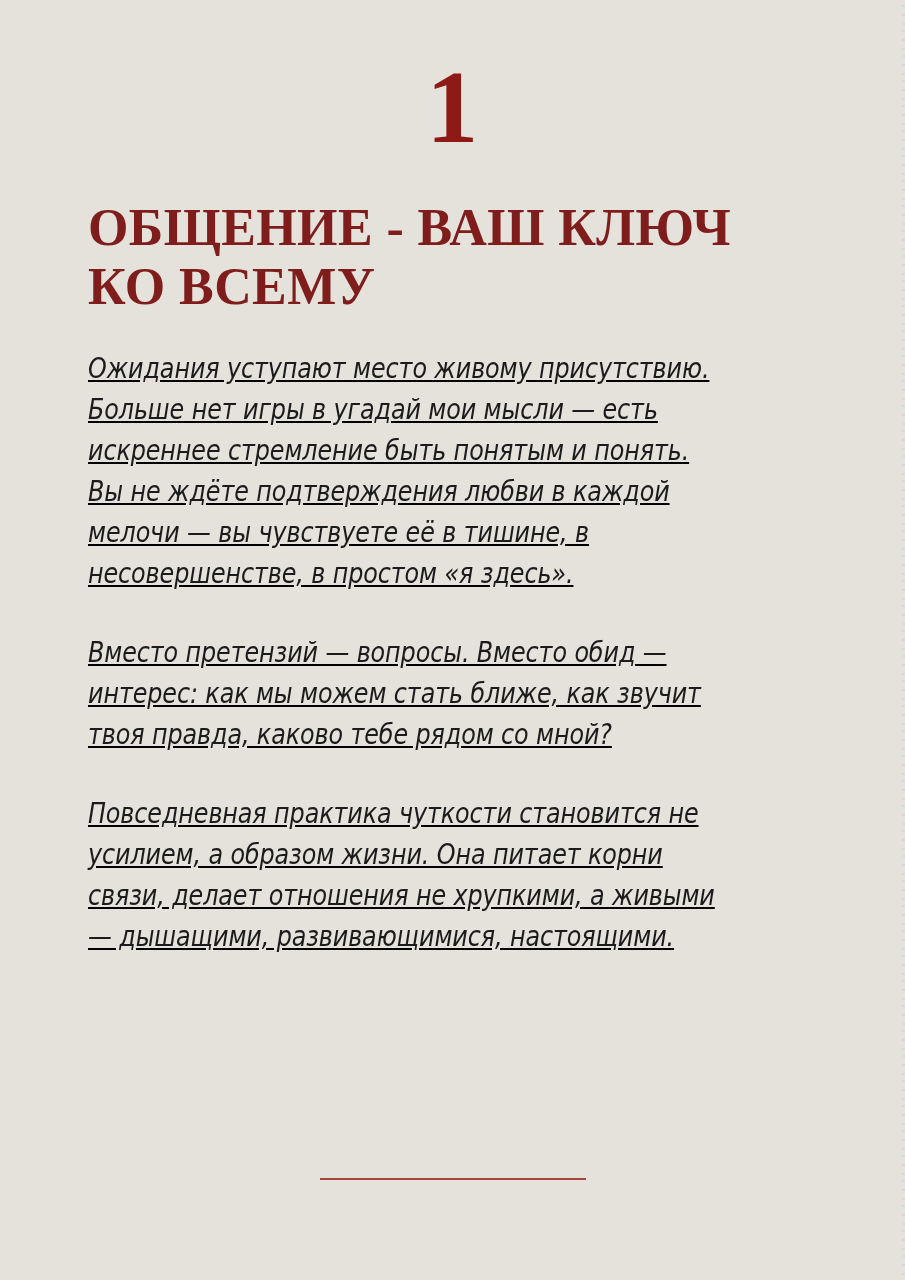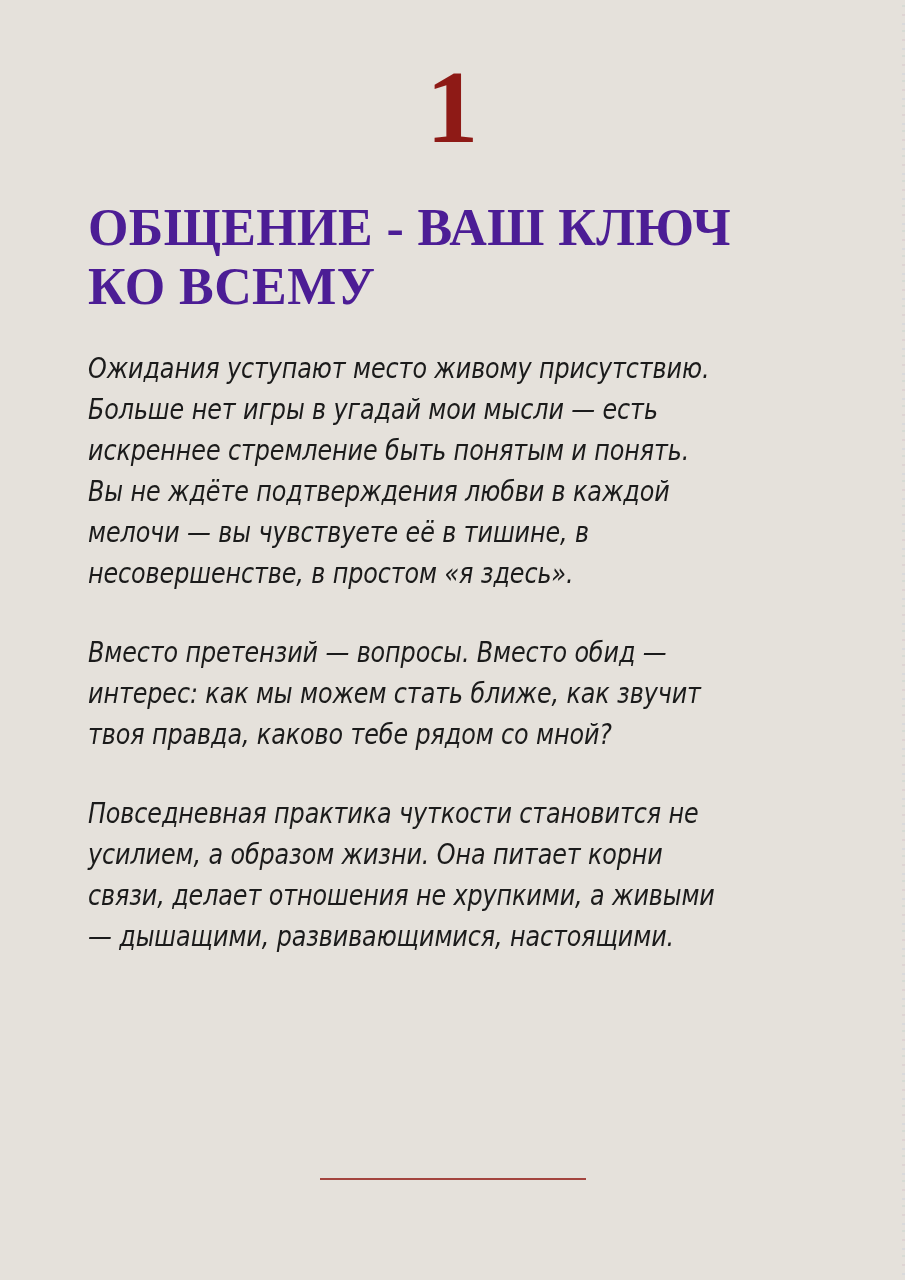--- a/index.html
+++ b/index.html
@@ -43,32 +43,33 @@
   
   .chapter-title {
     position: absolute;
     top: 198px;
     left: 88px;
     width: 700px;
     font-family: "Liberation Serif", "DejaVu Serif", serif;
     font-weight: 700;
     font-size: 52px;
     line-height: 1.14;
-    color: #4c1d95;
+    color: #7f1d1d;
     text-transform: uppercase;
     letter-spacing: 0.4px;
     margin: 0;
   }
 
   
   .body-copy {
     position: absolute;
     top: 348px;
     left: 88px;
     width: 690px;
+    text-decoration: underline;
   }
   .body-copy p {
     margin: 0 0 38px 0;
     font-family: "DejaVu Sans Condensed", "Liberation Sans Narrow",
                  "Liberation Sans", "DejaVu Sans", sans-serif;
     font-style: italic;
     font-weight: 400;
     font-size: 28.5px;
     line-height: 41px;
     color: #1b1b1b;

